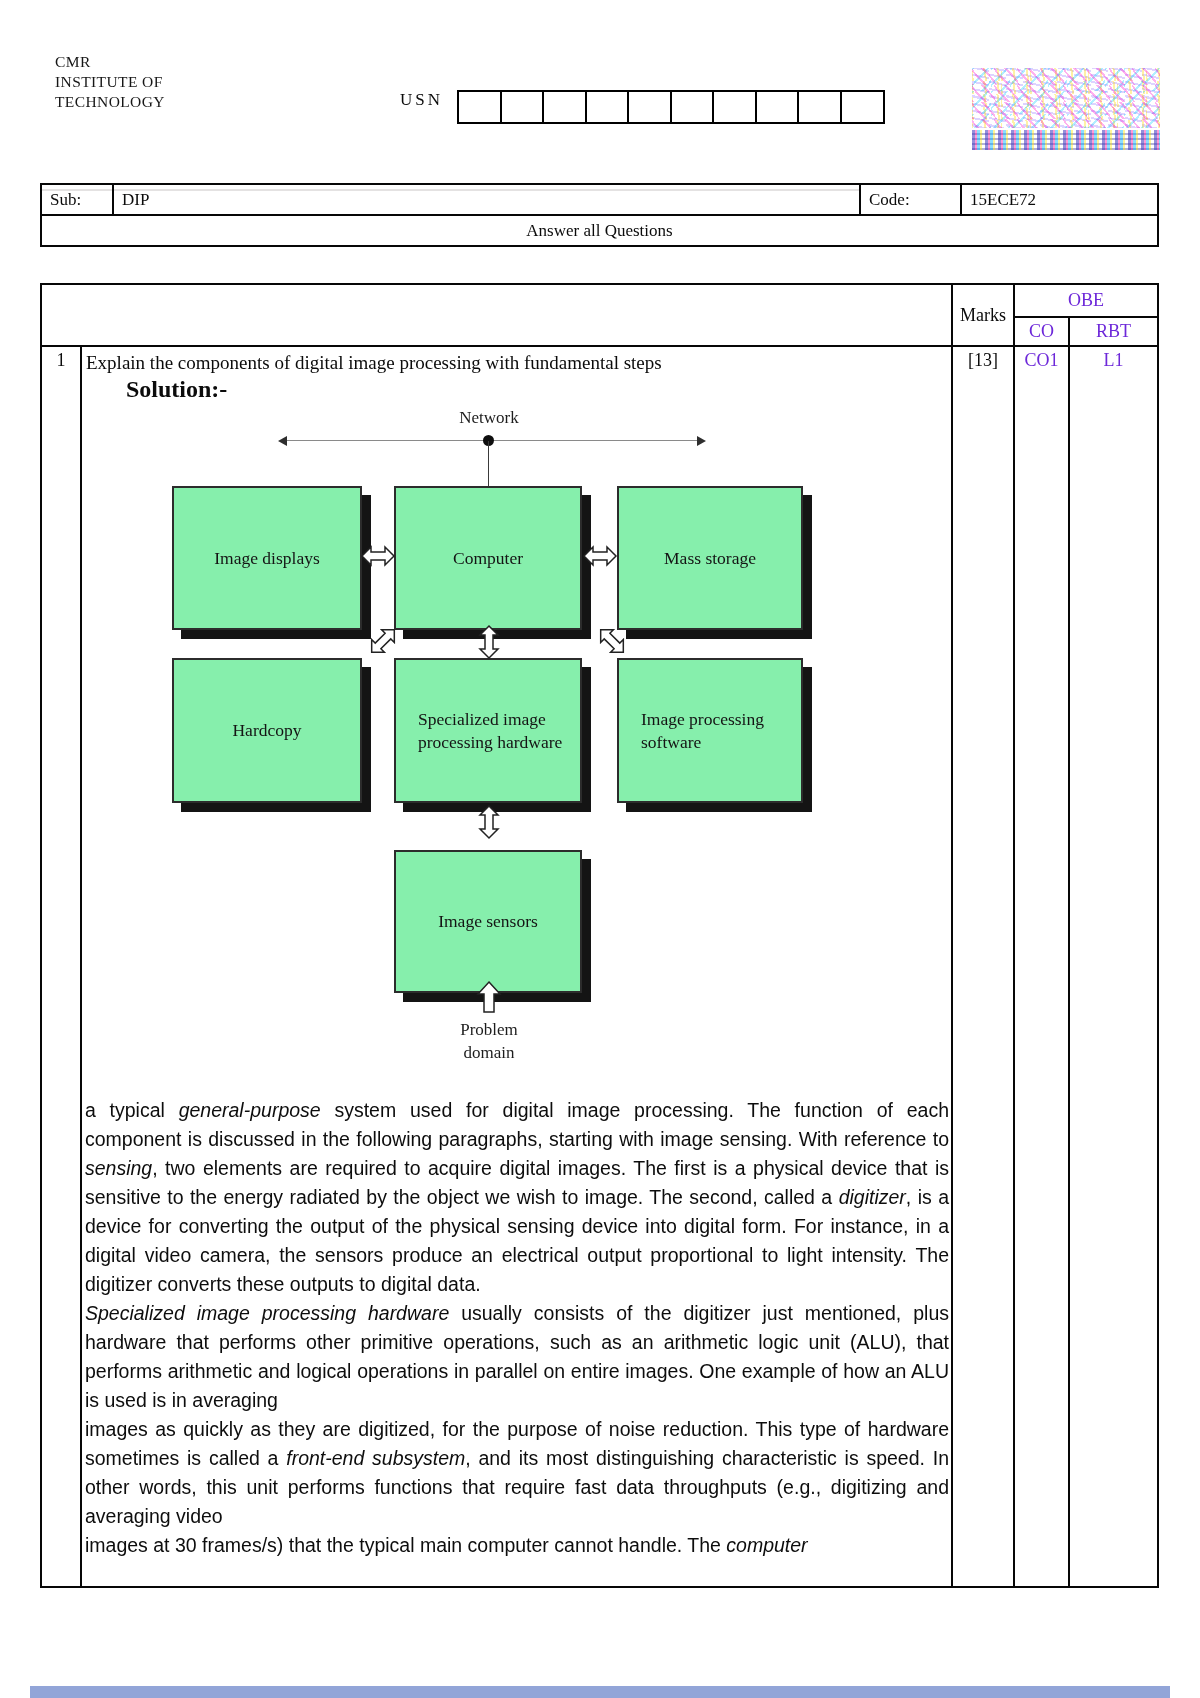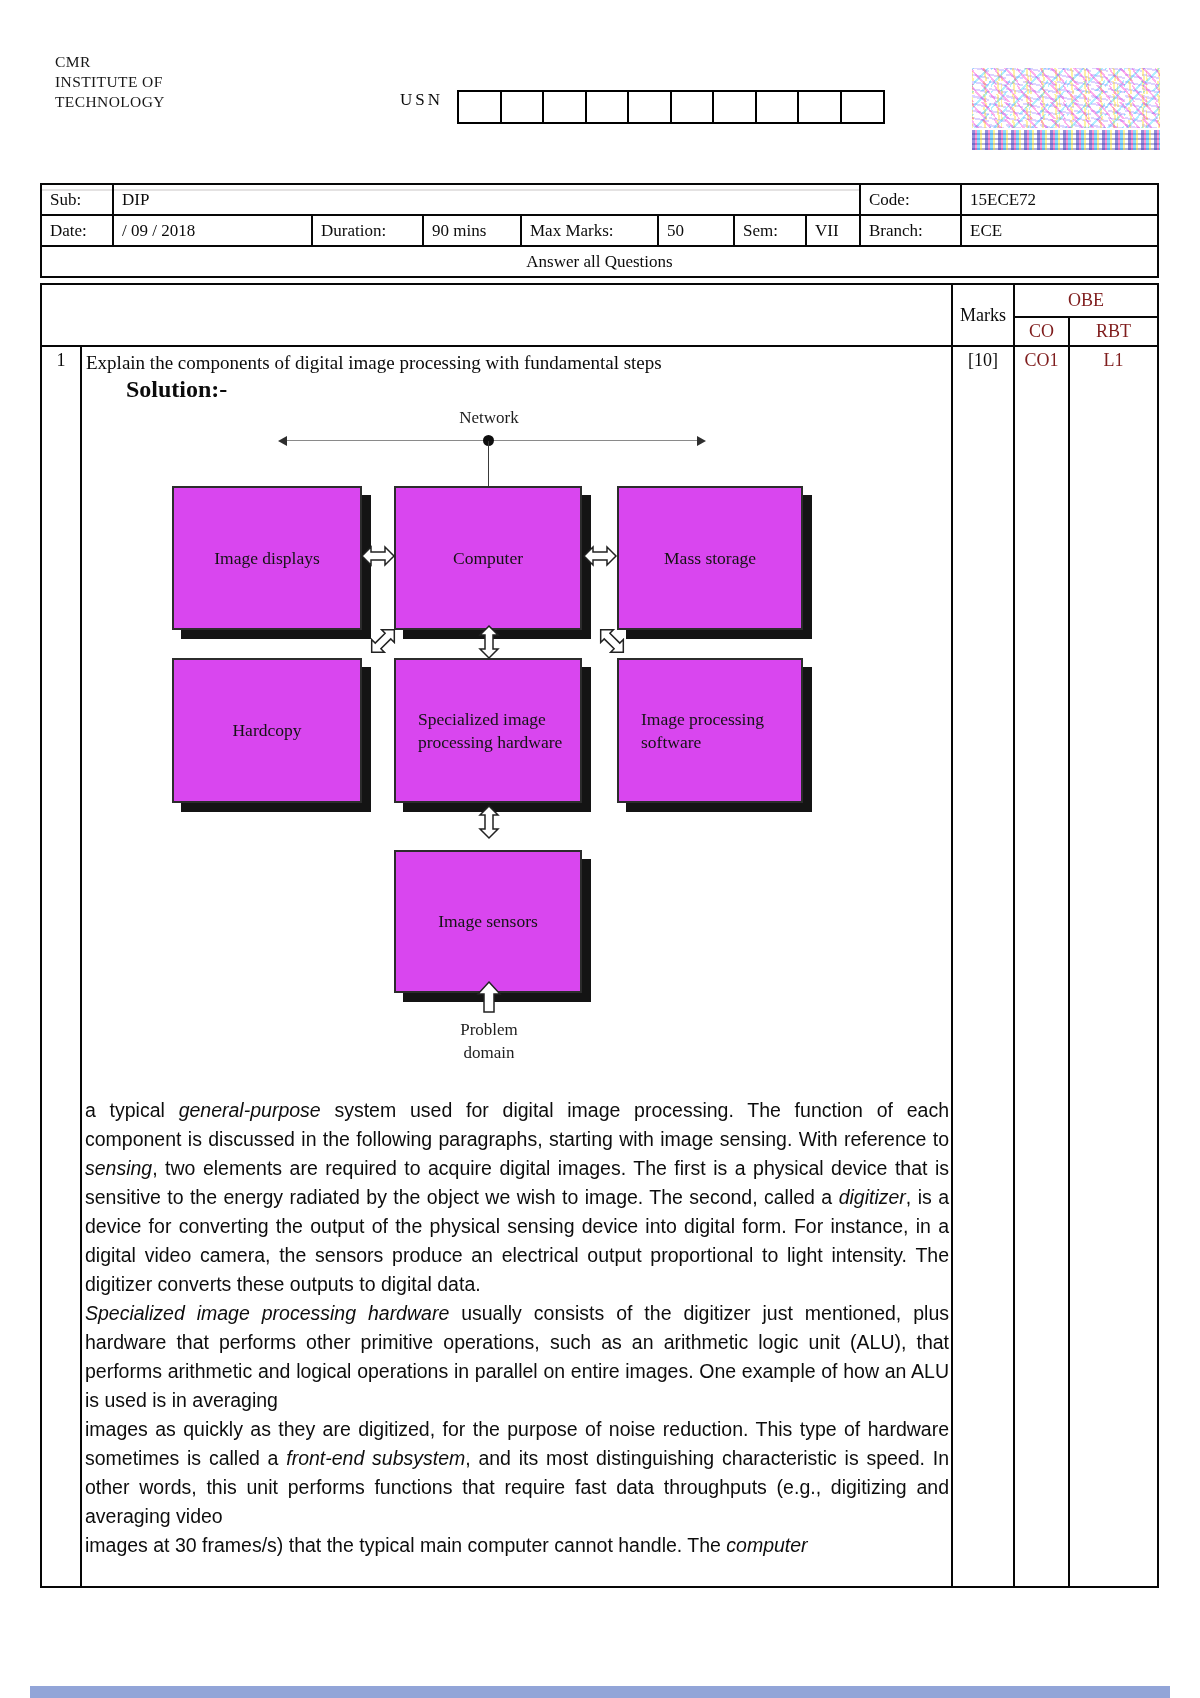--- a/index.html
+++ b/index.html
@@ -34,42 +34,42 @@
          font-size:20px;color:#090909;}
 
   
   table{border-collapse:collapse;table-layout:fixed;}
   td{border:2px solid #070707;box-sizing:border-box;}
   .info-table{position:absolute;left:40px;top:183px;width:1117px;}
   .info-table td{font-size:17px;padding:2px 8px;height:31px;white-space:nowrap;overflow:hidden;}
   .info-table .center{text-align:center;}
 
   .main-table{position:absolute;left:40px;top:283px;width:1117px;}
-  .muted{color:#7f1d1d;}
+  .muted{color:#6d28d9;}
   .hdr-cell{text-align:center;font-size:18px;}
   .marks-hdr{font-size:18px;text-align:center;padding:0;}
   .r-obe{height:33px;} .r-corbt{height:29px;}
   .qnum,.qmarks,.qco,.qrbt{vertical-align:top;text-align:center;font-size:18px;padding-top:3px;}
   .qcontent{vertical-align:top;padding:0;}
   .qcontent-inner{min-height:1239px;}
 
   .q-text{font-size:19px;padding:3px 6px 0 4px;line-height:26px;}
   .sol{font-size:24px;font-weight:bold;padding:0 1px 0 4px;line-height:26px;margin-left:40px;}
 
   
   .diagram{position:relative;width:867px;height:678px;margin-top:6px;margin-bottom:10px;}
   .net-label{position:absolute;left:337px;top:0;width:140px;text-align:center;font-size:17px;color:#1d1d1d;}
   .net-line{position:absolute;left:202px;top:32px;width:416px;border-top:1.5px solid #8a8a8a;}
   .tri-w{position:absolute;top:27.5px;width:0;height:0;border-top:5px solid transparent;border-bottom:5px solid transparent;}
   .tri-left{left:196px;border-right:9px solid #2e2e2e;}
   .tri-right{left:615px;border-left:9px solid #2e2e2e;}
   .net-dot{position:absolute;left:401px;top:27px;width:11px;height:11px;border-radius:50%;background:#0e0e0e;}
   .net-stem{position:absolute;left:406px;top:33px;height:45px;border-left:1.8px solid #3a3a3a;}
 
-  .dbox{position:absolute;background:#d946ef;border:2px solid #2c2c2c;box-shadow:9px 9px 0 #141414;
+  .dbox{position:absolute;background:#86efac;border:2px solid #2c2c2c;box-shadow:9px 9px 0 #141414;
         display:flex;align-items:center;justify-content:center;font-size:17.5px;color:#141414;
         text-align:center;line-height:23px;box-sizing:border-box;}
   .dbox.left-al{justify-content:flex-start;text-align:left;padding-left:22px;}
   .b-displays{left:90px;top:78px;width:190px;height:144px;}
   .b-computer{left:312px;top:78px;width:188px;height:144px;}
   .b-storage{left:535px;top:78px;width:186px;height:144px;}
   .b-hardcopy{left:90px;top:250px;width:190px;height:145px;}
   .b-special{left:312px;top:250px;width:188px;height:145px;}
   .b-software{left:535px;top:250px;width:186px;height:145px;}
   .b-sensors{left:312px;top:442px;width:188px;height:143px;}
@@ -140,32 +140,20 @@
         <col style="width:197px">
     </colgroup>
     <tbody>
         <tr>
       <td>Sub:</td>
       <td colspan="7">DIP</td>
       <td>Code:</td>
       <td>15ECE72</td>
     </tr>
     <tr>
-      <td>Date:</td>
-      <td>/ 09 / 2018</td>
-      <td>Duration:</td>
-      <td>90 mins</td>
-      <td>Max Marks:</td>
-      <td>50</td>
-      <td>Sem:</td>
-      <td>VII</td>
-      <td>Branch:</td>
-      <td>ECE</td>
-    </tr>
-    <tr>
       <td colspan="10" class="center">Answer all Questions</td>
     </tr>
   </tbody>
     </table>
 
   <table class="main-table">
     <colgroup>
       <col style="width:40px">
         <col style="width:871px">
         <col style="width:62px">
@@ -244,21 +232,21 @@
             <div class="problem-label">
               <div>Problem</div>
               <div>domain</div>
             </div>
           </div>
 
           <div class="bodytext"><span>a typical </span><span class="it">general-purpose</span><span> system used for digital image processing. The function of each component is discussed in the following paragraphs, starting with image sensing. With reference to </span><span class="it">sensing</span><span>, two elements are required to acquire digital images. The first is a physical device that is sensitive to the energy radiated by the object we wish to image. The second, called a </span><span class="it">digitizer</span><span>, is a device for converting the output of the physical sensing device into digital form. For instance, in a digital video camera, the sensors produce an electrical output proportional to light intensity. The digitizer converts these outputs to digital data.</span></div>
           <div class="bodytext"><span class="it">Specialized image processing hardware</span><span> usually consists of the digitizer just mentioned, plus hardware that performs other primitive operations, such as an arithmetic logic unit (ALU), that performs arithmetic and logical operations in parallel on entire images. One example of how an ALU is used is in averaging</span><br><span>images as quickly as they are digitized, for the purpose of noise reduction. This type of hardware sometimes is called a </span><span class="it">front-end subsystem</span><span>, and its most distinguishing characteristic is speed. In other words, this unit performs functions that require fast data throughputs (e.g., digitizing and averaging video</span><br><span>images at 30 frames/s) that the typical main computer cannot handle. The </span><span class="it">computer</span></div>
         </div>
       </td>
-      <td class="qmarks">[10]</td>
+      <td class="qmarks">[13]</td>
       <td class="qco muted">CO1</td>
       <td class="qrbt muted">L1</td>
     </tr>
   </tbody>
     </table>
 
   <div class="footer-bar" style="background: rgb(146, 165, 216);"></div>
 </div>
 
 </body></html>

